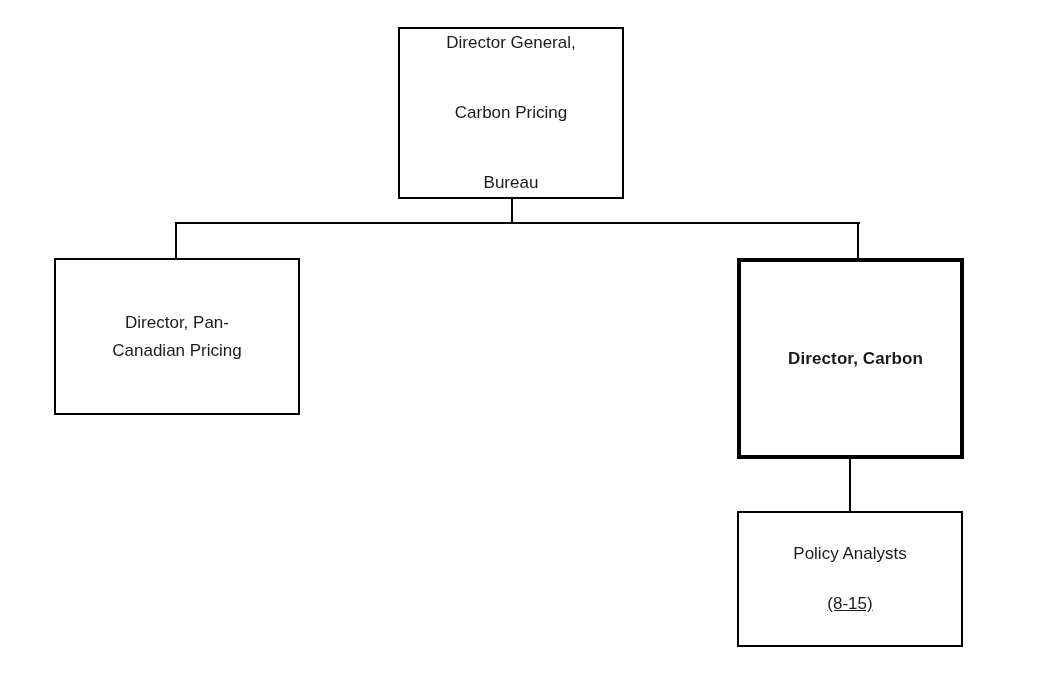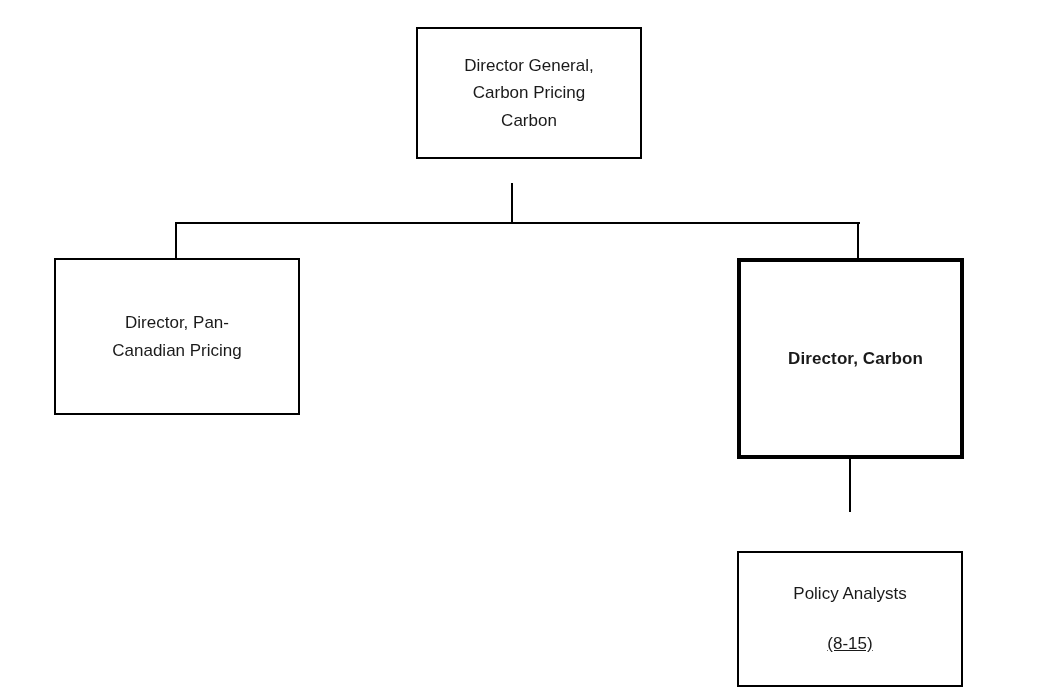--- a/index.html
+++ b/index.html
@@ -38,24 +38,24 @@
     white-space: nowrap;
   }
   .node.emphasis {
     border-width: 4px;
     font-weight: bold;
     letter-spacing: .1px;
     padding-left: 10px;
   }
 
   
-  #node-director-general { left: 416px; top: 27px;  width: 226px; height: 132px; }
+  #node-director-general { left: 398px; top: 27px;  width: 226px; height: 172px; justify-content: space-between; }
   #node-pan-canadian     { left: 54px;  top: 258px; width: 246px; height: 157px; justify-content: center; }
   #node-carbon-system    { left: 737px; top: 258px; width: 227px; height: 201px; }
-  #node-policy-analysts  { left: 737px; top: 511px; width: 226px; height: 136px; margin-top: 40px; }
+  #node-policy-analysts  { left: 737px; top: 511px; width: 226px; height: 136px; }
 
   
   #node-policy-analysts .line + .line { margin-top: 22px; text-decoration: underline; }
 
   
   .conn {
     position: absolute;
     background: #000000;
     z-index: 1;
   }
@@ -77,21 +77,21 @@
 
   <div class="conn" id="conn-stem-top"></div>
   <div class="conn" id="conn-bus"></div>
   <div class="conn" id="conn-drop-left"></div>
   <div class="conn" id="conn-drop-right"></div>
   <div class="conn" id="conn-stem-bottom"></div>
 
   <div class="node" id="node-director-general">
     <span class="line">Director General,</span>
     <span class="line">Carbon Pricing</span>
-    <span class="line">Carbon</span>
+    <span class="line">Bureau</span>
   </div>
 
   <div class="node" id="node-pan-canadian">
     <span class="line">Director, Pan-</span>
     <span class="line">Canadian Pricing</span>
   </div>
 
   <div class="node emphasis" id="node-carbon-system">
     <span class="line">Director, Carbon</span>
   </div>

